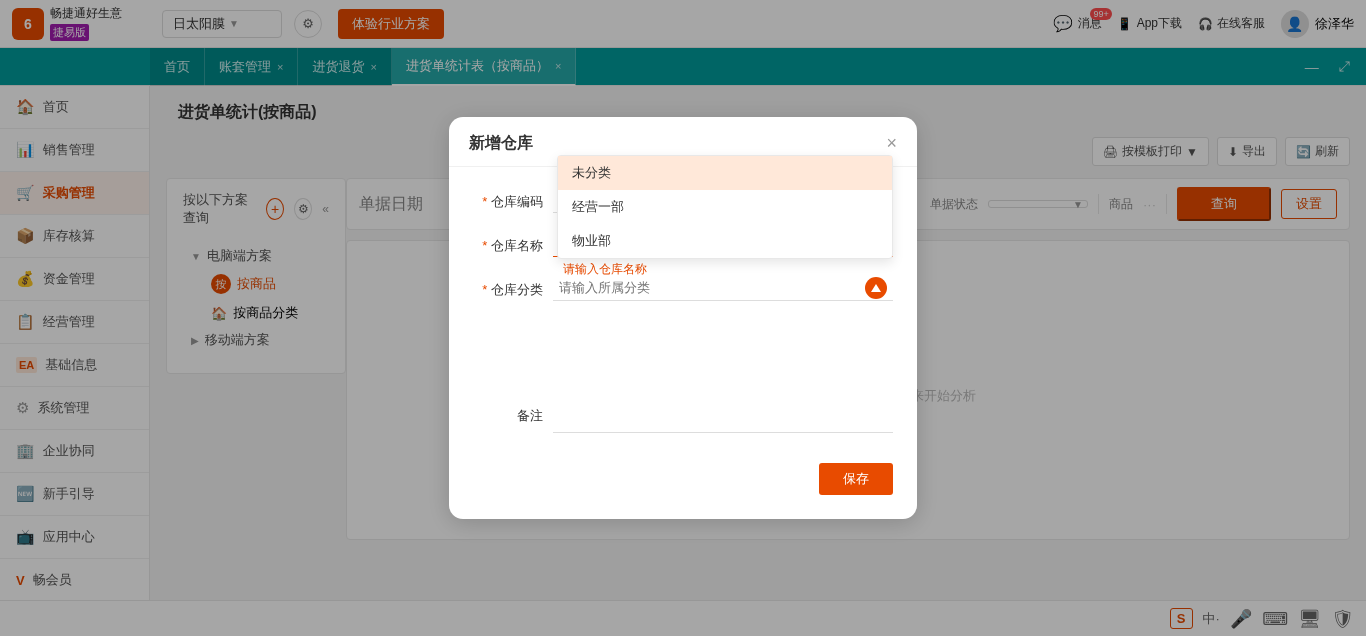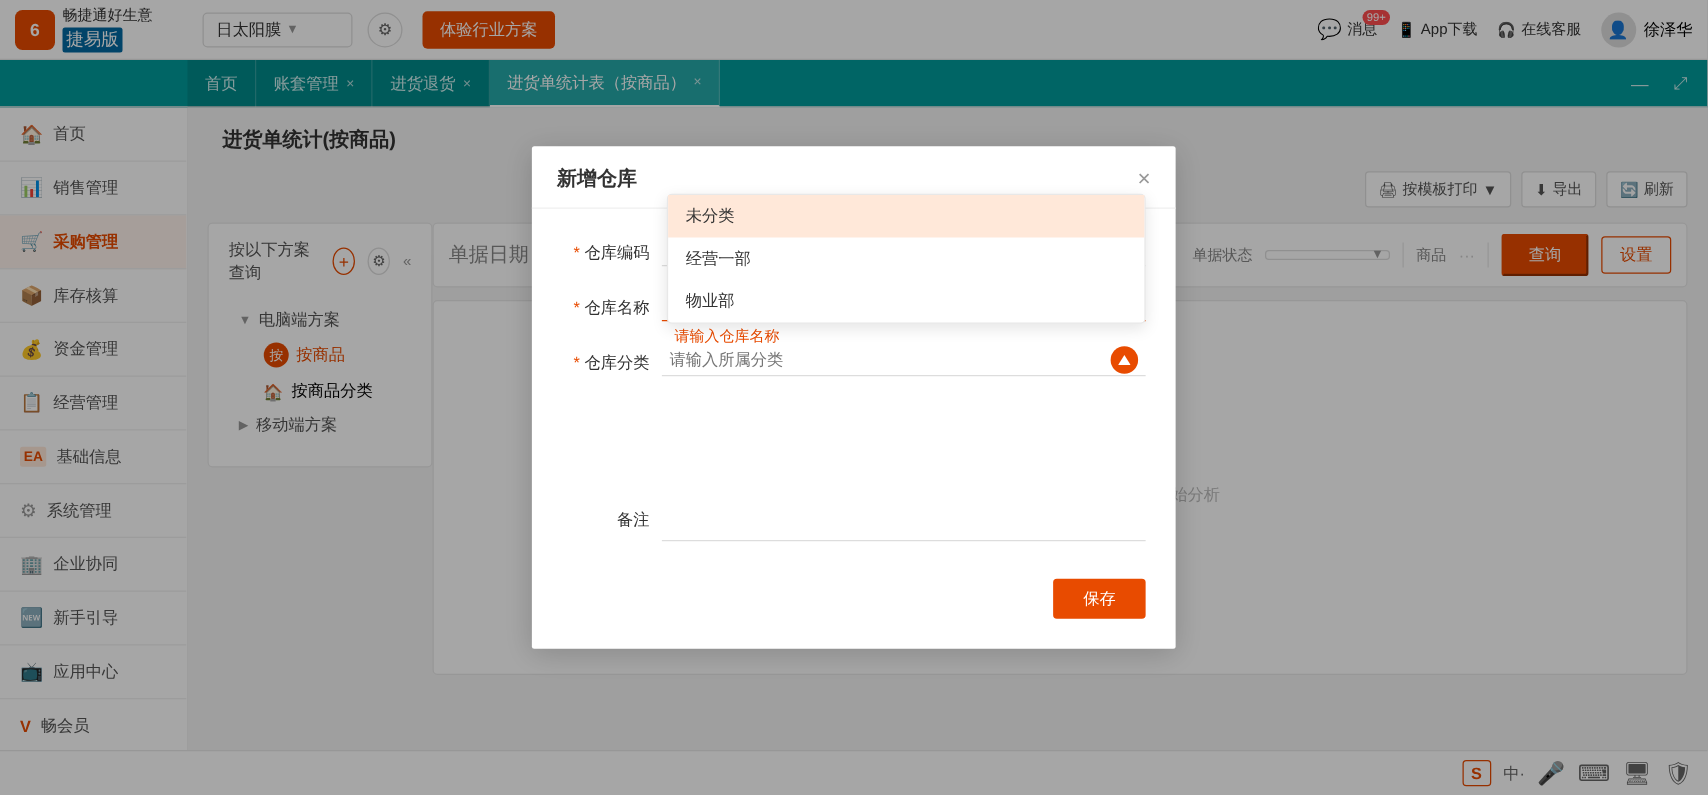--- a/index.html
+++ b/index.html
@@ -24,21 +24,21 @@
     }
     .logo-icon {
       width: 32px; height: 32px;
       background: #e84b00;
       border-radius: 6px;
       display: flex; align-items: center; justify-content: center;
       color: white; font-weight: bold; font-size: 14px;
     }
     .logo-text { font-size: 12px; color: #333; line-height: 1.3; }
     .logo-badge {
-      background: #0369a1; color: white; font-size: 14px;
+      background: #a21caf; color: white; font-size: 11px;
       padding: 1px 3px; border-radius: 2px; margin-top: 2px; display: inline-block; text-align: center;
     }
     .store-selector {
       display: flex; align-items: center; gap: 4px;
       border: 1px solid #ddd; border-radius: 4px;
       padding: 4px 10px;
       cursor: pointer; font-size: 13px; color: #333;
       min-width: 120px;
     }
     .store-selector .arrow { color: #999; font-size: 10px; }
@@ -145,21 +145,21 @@
       margin-bottom: 12px;
       justify-content: flex-end;
     }
     .toolbar-btn {
       display: flex; align-items: center; gap: 4px;
       padding: 5px 10px; border: 1px solid #ddd; border-radius: 3px;
       background: #fff; cursor: pointer; font-size: 12px; color: #555;
     }
     .query-btn {
       background: #e84b00; color: white; border-color: #e84b00;
-      padding: 6px 20px; border-radius: 3px; cursor: pointer; font-size: 13px;
+      padding: 6px 32px; border-radius: 3px; cursor: pointer; font-size: 13px;
     }
     .set-btn {
       background: #fff; color: #e84b00; border: 1px solid #e84b00;
       padding: 5px 14px; border-radius: 3px; cursor: pointer; font-size: 13px;
     }
 
     .filter-section {
       background: #fff; border-radius: 4px; padding: 12px 16px;
       margin-bottom: 12px; border: 1px solid #e8e8e8;
     }
@@ -192,24 +192,24 @@
       background: rgba(0,0,0,0.35);
       z-index: 100;
     }
 
     
     .modal {
       position: fixed;
       top: 50%; left: 50%;
       transform: translate(-50%, -50%);
       background: #fff;
-      border-radius: 2px;
+      border-radius: 14px;
       box-shadow: 0 4px 24px rgba(0,0,0,0.18);
       z-index: 200;
-      width: 515px;
+      width: 468px;
       padding-bottom: 24px;
     }
     .modal-header {
       display: flex; align-items: center; justify-content: space-between;
       padding: 16px 20px 12px;
       border-bottom: 1px solid #f0f0f0;
     }
     .modal-title { font-size: 16px; font-weight: bold; color: #333; }
     .modal-close { cursor: pointer; color: #999; font-size: 18px; }
     .modal-body { padding: 20px 24px 0; }

